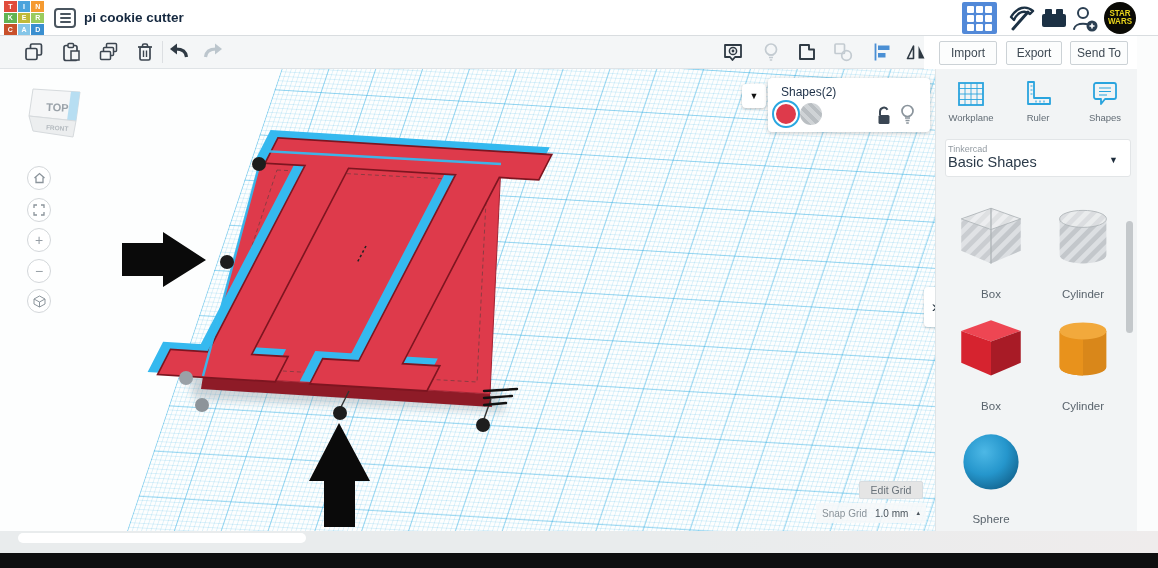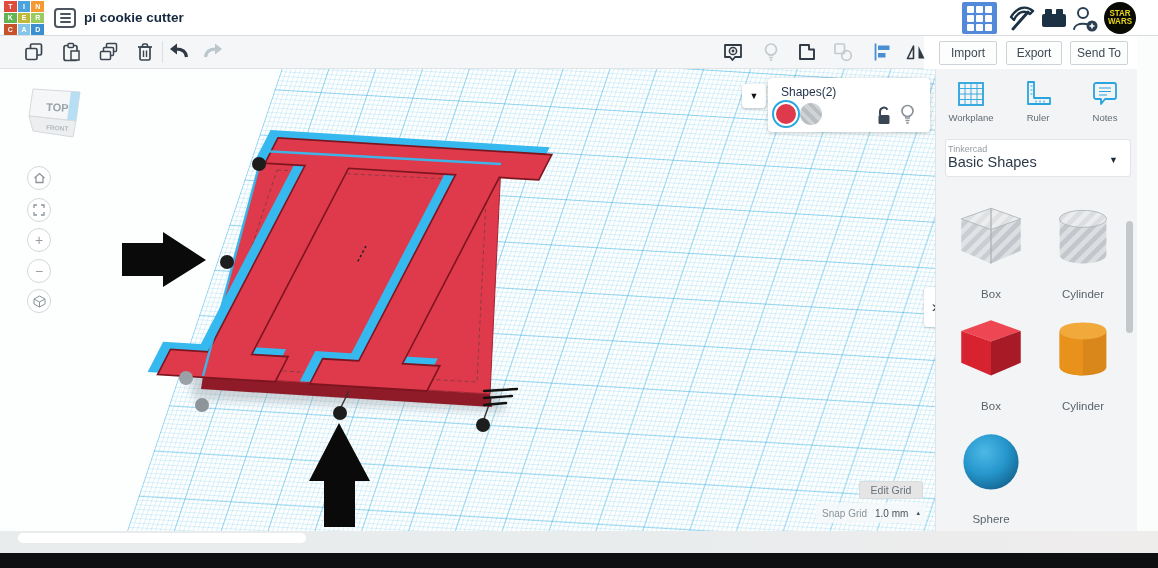--- a/index.html
+++ b/index.html
@@ -324,21 +324,21 @@
       <path d="M5 3 L11 3 L11 19 L27 19 L27 25 L5 25 Z" fill="none" stroke="#2aa4de" stroke-width="1.8" stroke-linejoin="round"></path>
       <path d="M7.5 7 h2 M7.5 11 h2 M7.5 15 h2 M13 21.5 v2 M17 21.5 v2 M21 21.5 v2" stroke="#2aa4de" stroke-width="1.1"></path>
     </svg>
     <div class="plbl">Ruler</div>
   </div>
   <div class="ptool" style="left:137px">
     <svg width="30" height="30" viewBox="0 0 30 30" style="margin:0 auto">
       <path d="M6 4 h18 a2 2 0 0 1 2 2 v12 a2 2 0 0 1 -2 2 h-9 l-4 5 v-5 h-5 a2 2 0 0 1 -2 -2 v-12 a2 2 0 0 1 2 -2 z" fill="none" stroke="#2aa4de" stroke-width="1.8" stroke-linejoin="round"></path>
       <path d="M9 9 h12 M9 12.5 h12 M9 16 h8" stroke="#2aa4de" stroke-width="1.2"></path>
     </svg>
-    <div class="plbl">Notes</div>
+    <div class="plbl">Shapes</div>
   </div>
 
   <div id="dropdown">
     <div id="dd-brand">Tinkercad</div>
     <div id="dd-sel">Basic Shapes</div>
     <div id="dd-caret">▼</div>
   </div>
 
   <svg width="0" height="0">
       <defs>

